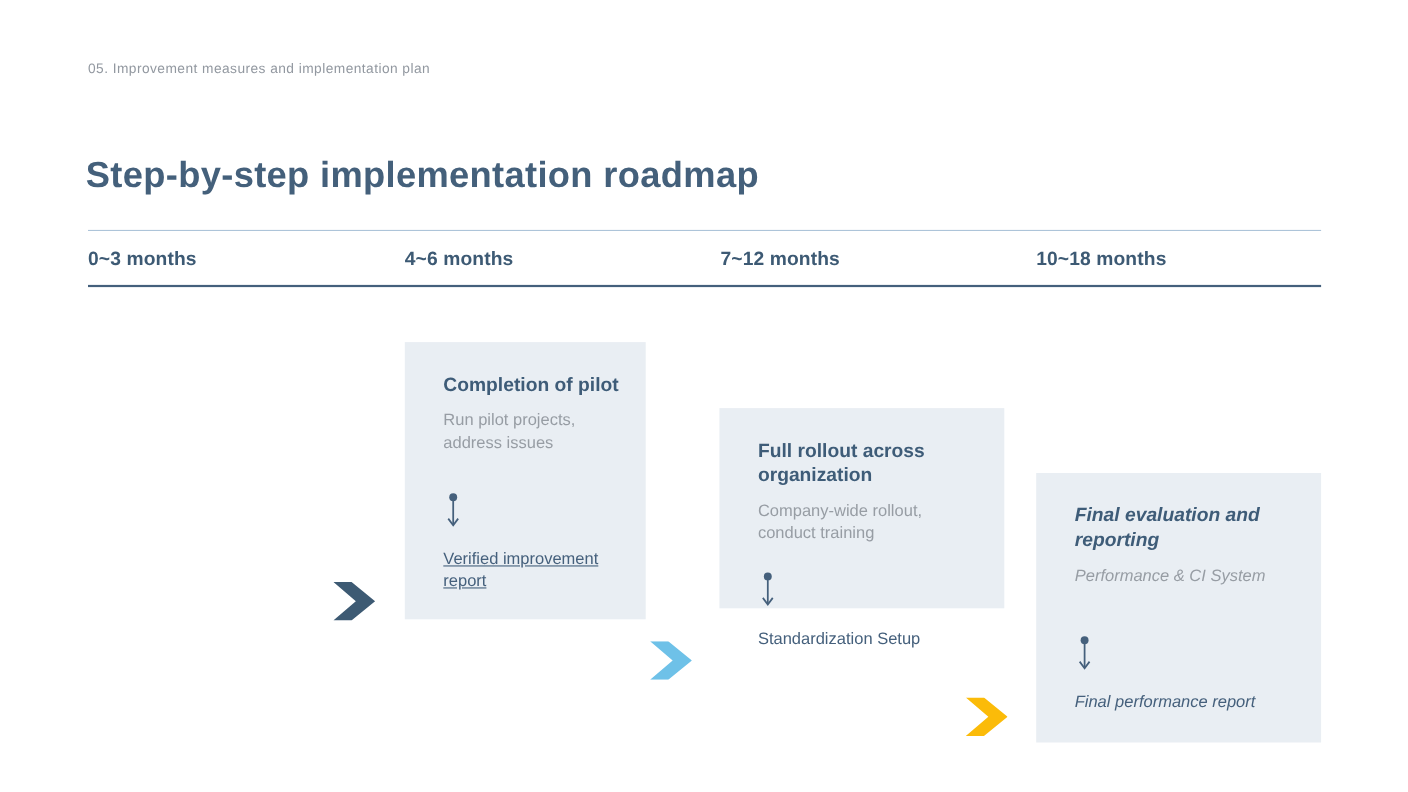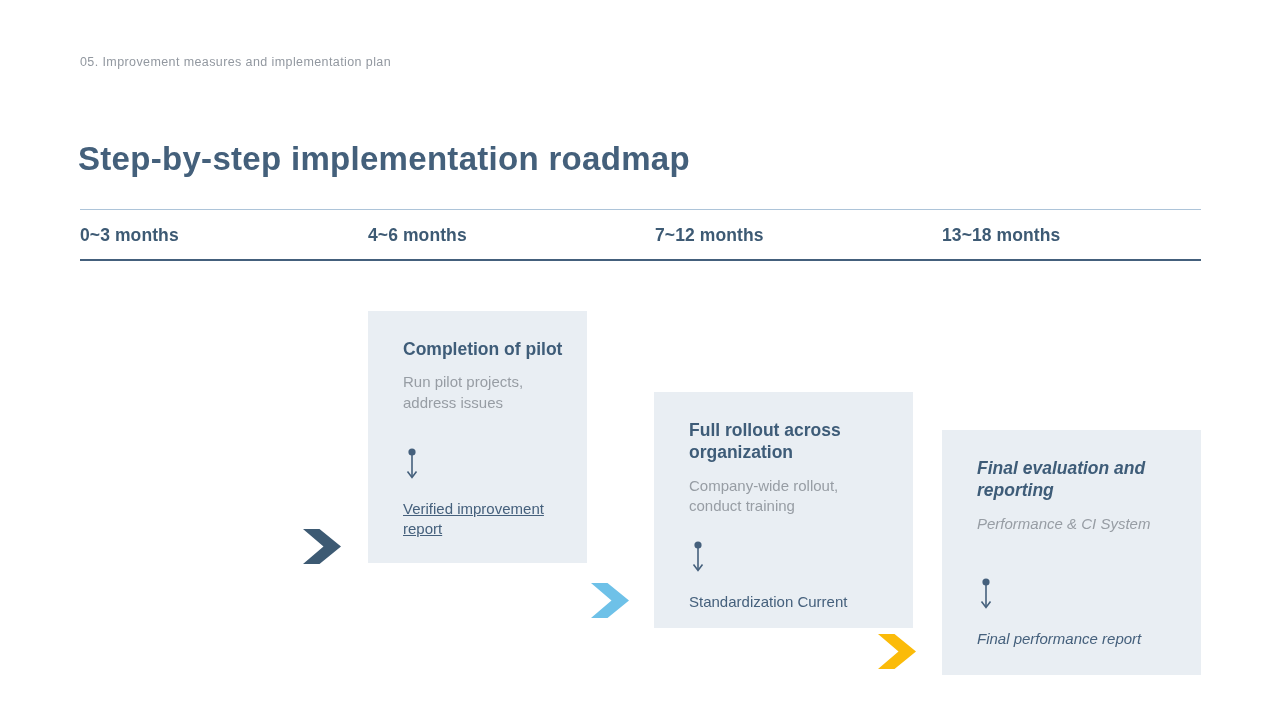--- a/index.html
+++ b/index.html
@@ -25,21 +25,21 @@
     position:absolute;top:225px;font-size:17.5px;font-weight:700;color:#3d5a74;letter-spacing:0.1px;
   }
   .tl-label.p0{left:80px;} .tl-label.p1{left:368px;} .tl-label.p2{left:655px;} .tl-label.p3{left:942px;}
 
   .card{
     position:absolute;background:#e9eef3;box-sizing:border-box;
     padding:27px 24px 20px 35px;color:#45607c;
   }
   .card.c0{left:80px; top:273px;width:258px;height:239px;}
   .card.c1{left:368px;top:311px;width:219px;height:252px;}
-  .card.c2{left:654px;top:392px;width:259px;height:236px;}
+  .card.c2{left:654px;top:371px;width:259px;height:182px;}
   .card.c3{left:942px;top:430px;width:259px;height:245px;font-style:italic;}
 
   .card-title{
     font-size:17.5px;font-weight:700;color:#3e5c78;line-height:1.28;margin:0 0 12px 0;
   }
   .c0 .card-title{max-width:132px;}
   .c2 .card-title{max-width:178px;}
   .c3 .card-title{max-width:192px;}
 
   .card-desc{
@@ -66,21 +66,21 @@
 
 <div class="slide">
 
   <div class="eyebrow">05. Improvement measures and implementation plan</div>
   <h1 class="main-title">Step-by-step implementation roadmap</h1>
 
   <div class="tl-line-light"></div>
   <div class="tl-label p0">0~3 months</div>
   <div class="tl-label p1">4~6 months</div>
   <div class="tl-label p2">7~12 months</div>
-  <div class="tl-label p3">13~18 months</div>
+  <div class="tl-label p3">10~18 months</div>
   <div class="tl-line-dark"></div>
 
 
   <div class="card c1">
     <p class="card-title">Completion of pilot</p>
     <p class="card-desc">Run pilot projects, address issues</p>
     <svg class="flow-icon" width="16" height="34" viewBox="0 0 16 34">
       <circle cx="8" cy="4" r="3.6" fill="currentColor"></circle>
       <line x1="8" y1="7" x2="8" y2="28.5" stroke="currentColor" stroke-width="1.6"></line>
       <path d="M3.5 23.5 L8 29.5 L12.5 23.5" fill="none" stroke="currentColor" stroke-width="1.6"></path>
@@ -89,21 +89,21 @@
   </div>
 
   <div class="card c2">
     <p class="card-title">Full rollout across organization</p>
     <p class="card-desc">Company-wide rollout, conduct training</p>
     <svg class="flow-icon" width="16" height="34" viewBox="0 0 16 34">
       <circle cx="8" cy="4" r="3.6" fill="currentColor"></circle>
       <line x1="8" y1="7" x2="8" y2="28.5" stroke="currentColor" stroke-width="1.6"></line>
       <path d="M3.5 23.5 L8 29.5 L12.5 23.5" fill="none" stroke="currentColor" stroke-width="1.6"></path>
     </svg>
-    <p class="card-deliverable">Standardization Current</p>
+    <p class="card-deliverable">Standardization Setup</p>
   </div>
 
   <div class="card c3">
     <p class="card-title">Final evaluation and reporting</p>
     <p class="card-desc">Performance &amp; CI System</p>
     <svg class="flow-icon" width="16" height="34" viewBox="0 0 16 34">
       <circle cx="8" cy="4" r="3.6" fill="currentColor"></circle>
       <line x1="8" y1="7" x2="8" y2="28.5" stroke="currentColor" stroke-width="1.6"></line>
       <path d="M3.5 23.5 L8 29.5 L12.5 23.5" fill="none" stroke="currentColor" stroke-width="1.6"></path>
     </svg>

